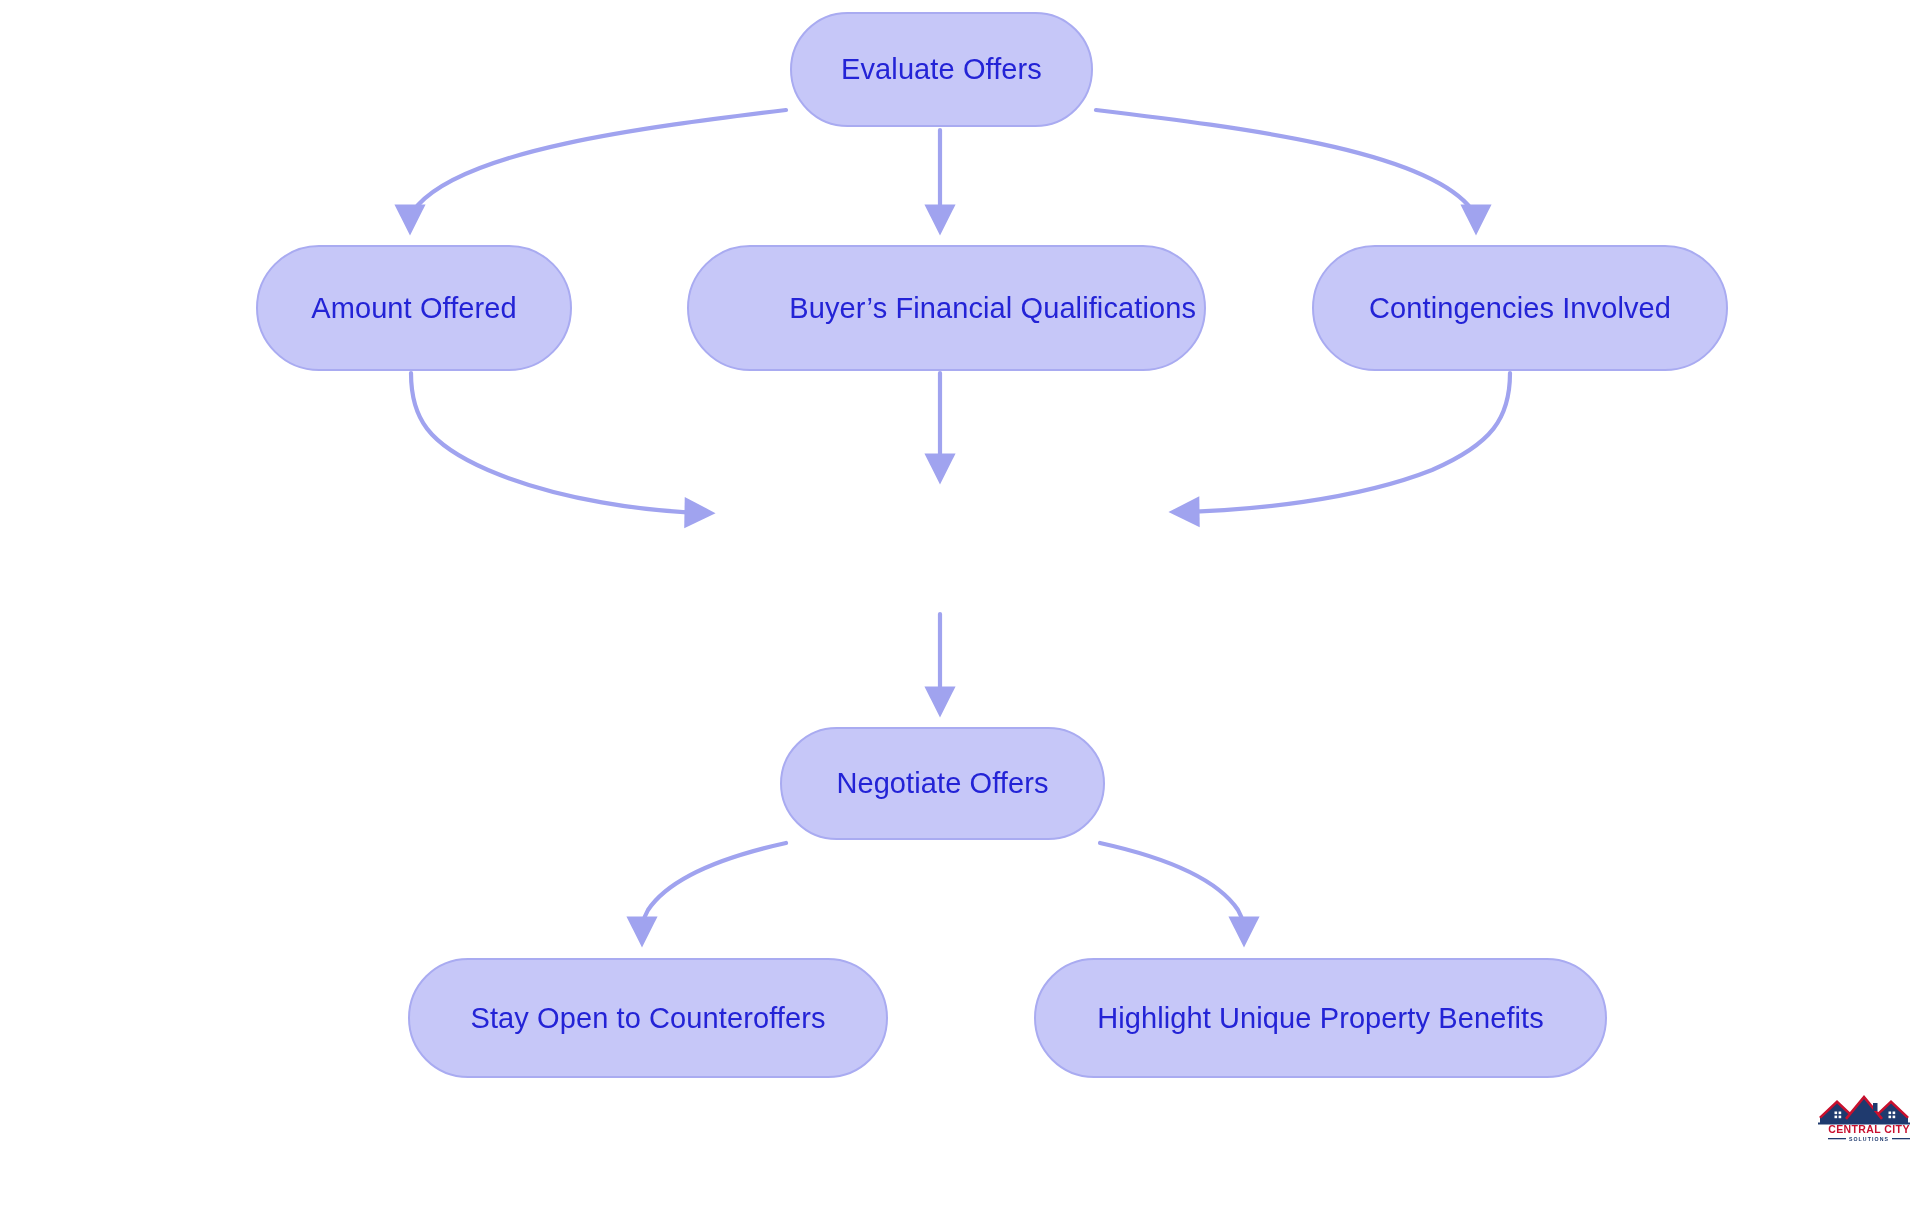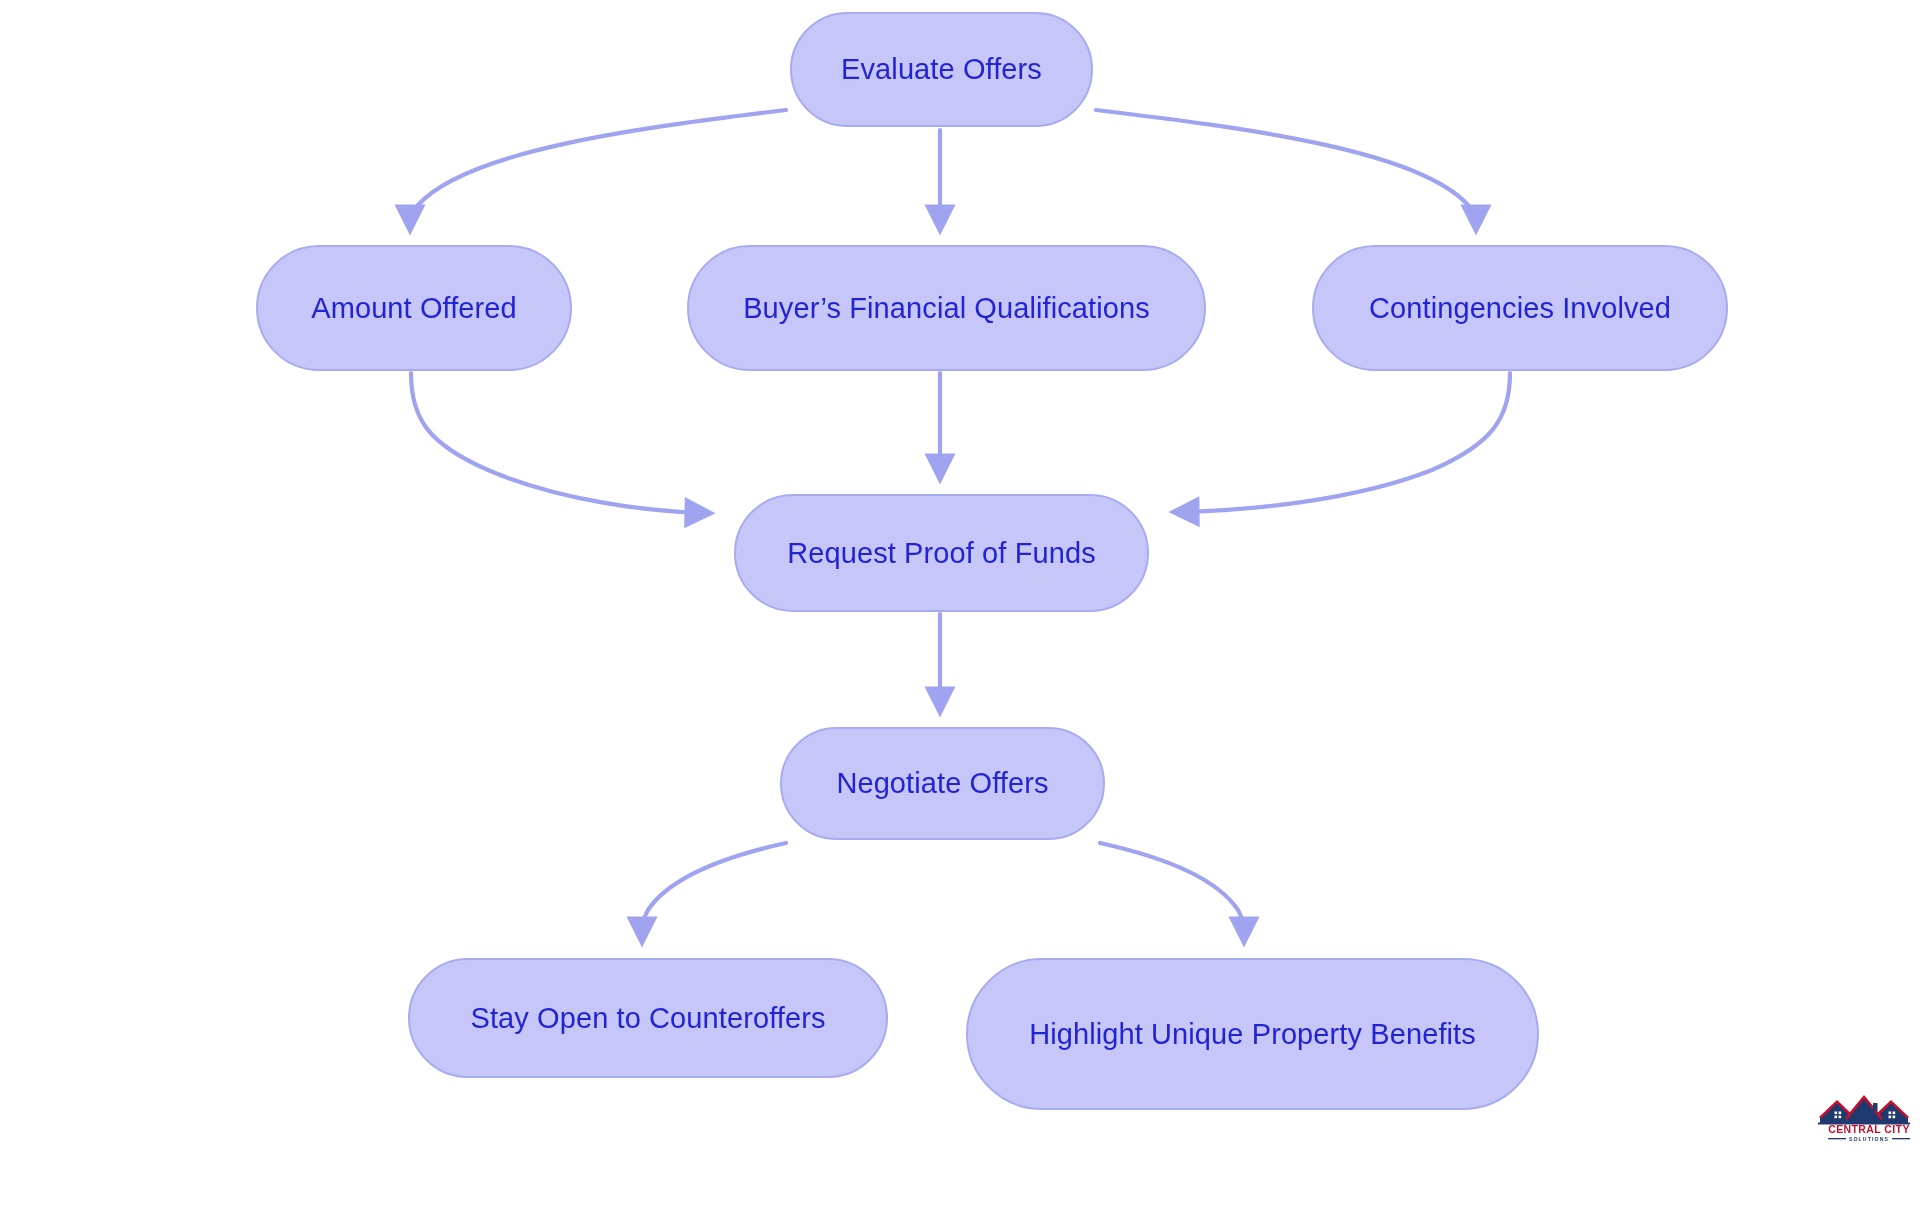--- a/index.html
+++ b/index.html
@@ -93,41 +93,38 @@
   </svg>
 
   <div class="node" style="left:772px; top:12px; width:303px; height:115px;">
     <span class="node-label">Evaluate Offers</span>
   </div>
 
   <div class="node" style="left:238px; top:245px; width:316px; height:126px;">
     <span class="node-label">Amount Offered</span>
   </div>
 
-  <div class="node" style="left:669px; top:245px; width:519px; height:126px;">
+  <div class="node" style="left:669px; top:245px; width:519px; height:126px;justify-content:flex-end;">
     <span class="node-label">Buyer’s Financial Qualifications</span>
   </div>
 
   <div class="node" style="left:1294px; top:245px; width:416px; height:126px;text-align:center;">
     <span class="node-label">Contingencies Involved</span>
   </div>
 
-  <div class="node" style="left:716px; top:494px; width:415px; height:118px;">
-    <span class="node-label">Request Proof of Funds</span>
-  </div>
 
   <div class="node" style="left:762px; top:727px; width:325px; height:113px;">
     <span class="node-label">Negotiate Offers</span>
   </div>
 
   <div class="node" style="left:390px; top:958px; width:480px; height:120px;text-align:right;">
     <span class="node-label">Stay Open to Counteroffers</span>
   </div>
 
-  <div class="node" style="left:948px; top:958px; width:573px; height:152px;">
+  <div class="node" style="left:1016px; top:958px; width:573px; height:120px;">
     <span class="node-label">Highlight Unique Property Benefits</span>
   </div>
 
   <div id="logo">
     <svg viewBox="0 0 106 52" width="106" height="52" xmlns="http://www.w3.org/2000/svg">
 
       <path d="M4,26 L21,10 L38,26 L38,32 L4,32 Z" fill="#1f3a6e"></path>
       <path d="M21,9 L39,26 L37,27.6 L21,12.4 L5,27.6 L3,26 Z" fill="#c8102e"></path>
 
       <path d="M58,26 L75,10 L92,26 L92,32 L58,32 Z" fill="#1f3a6e"></path>

